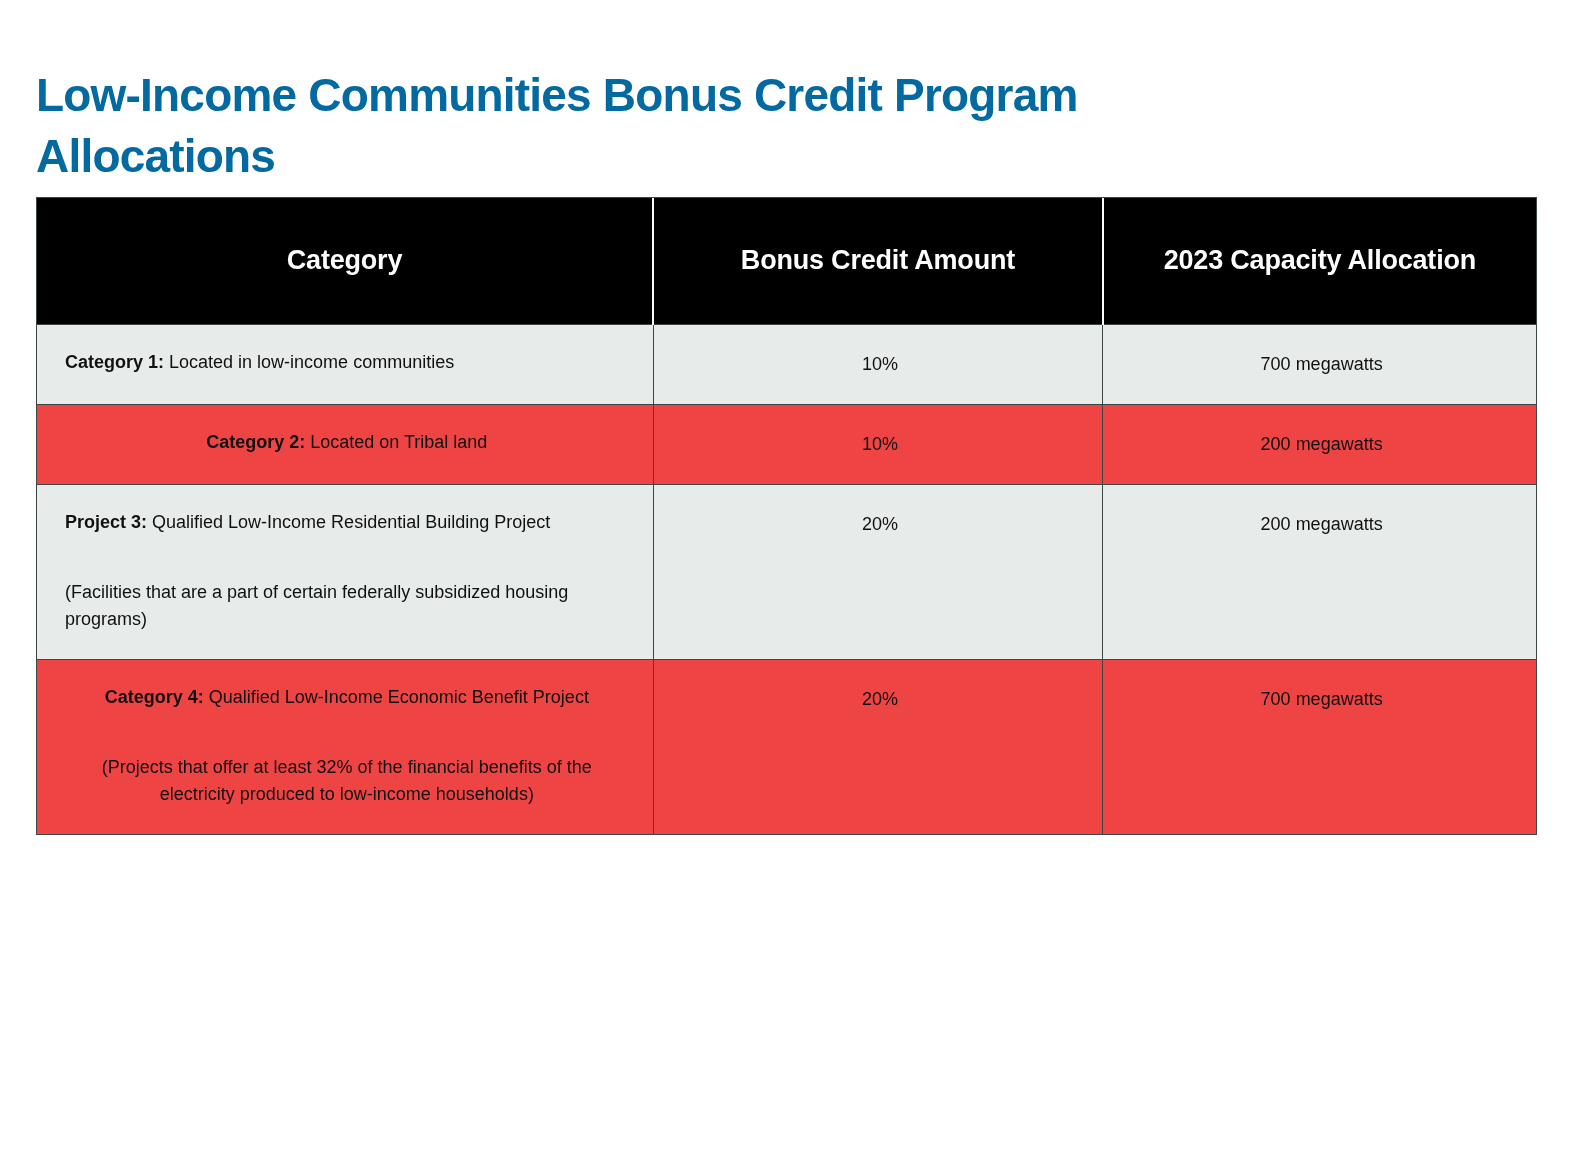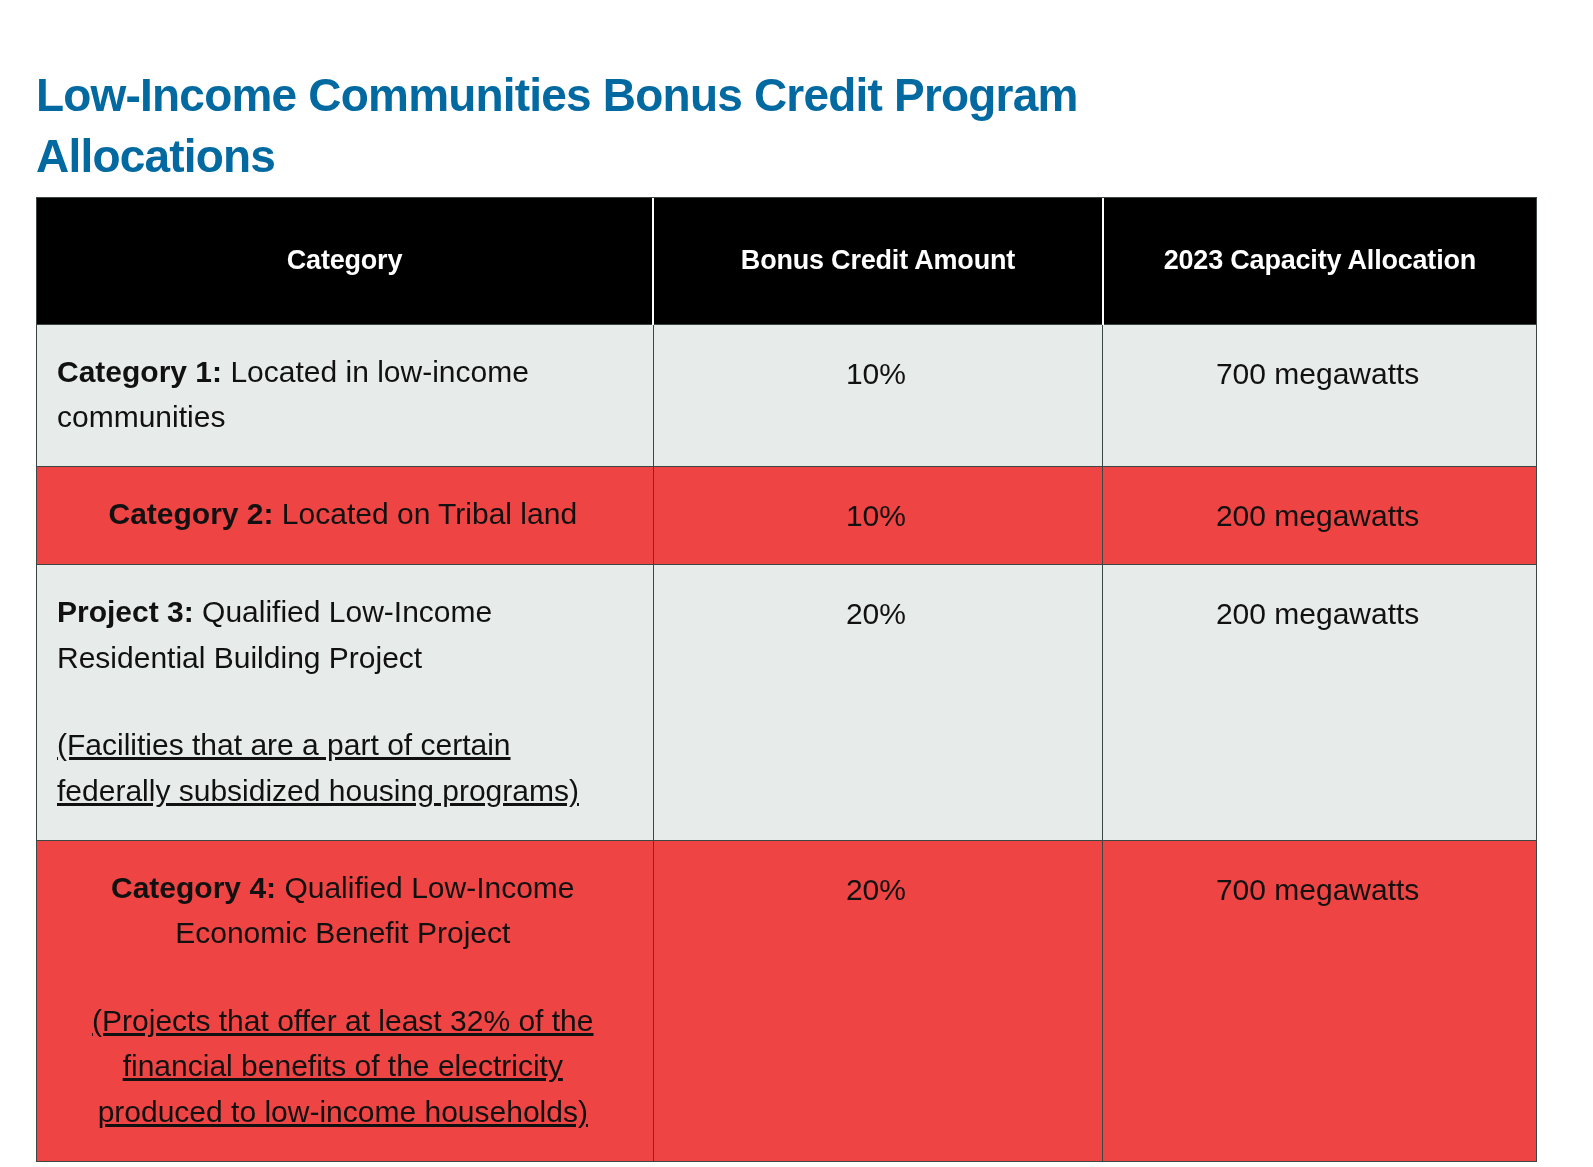--- a/index.html
+++ b/index.html
@@ -63,22 +63,22 @@
     box-sizing: border-box;
     border-right: 2px solid #ffffff;
     letter-spacing: -0.2px;
   }
   thead th:last-child { border-right: none; }
 
   tbody td {
     border-top: 1.5px solid #3c4642;
     border-right: 1.5px solid #3c4642;
     vertical-align: top;
-    padding: 24px 24px 26px 20px;
-    font-size: 30px;
+    padding: 24px 24px 26px 28px;
+    font-size: 18px;
     line-height: 1.52;
     color: #111111;
     box-sizing: border-box;
   }
   tbody td:last-child { border-right: none; margin-top: 12px; }
 
   tbody tr.row-light td { background: #e7ecea; }
   tbody tr.row-dark  td { background: #ef4444; text-align: center; }
 
   td.cat-cell {
@@ -87,21 +87,20 @@
   td.num-cell {
     text-align: center;
     padding-top: 26px;
   }
   .cat-label {
     font-weight: 700;
   }
   .cat-note {
     display: block;
     margin-top: 42px;
-    text-decoration: underline;
   }
 </style>
 </head>
 <body>
 
 <div class="page">
 
   <h1 class="page-title">Low-Income Communities Bonus Credit Program
 Allocations</h1>
 

